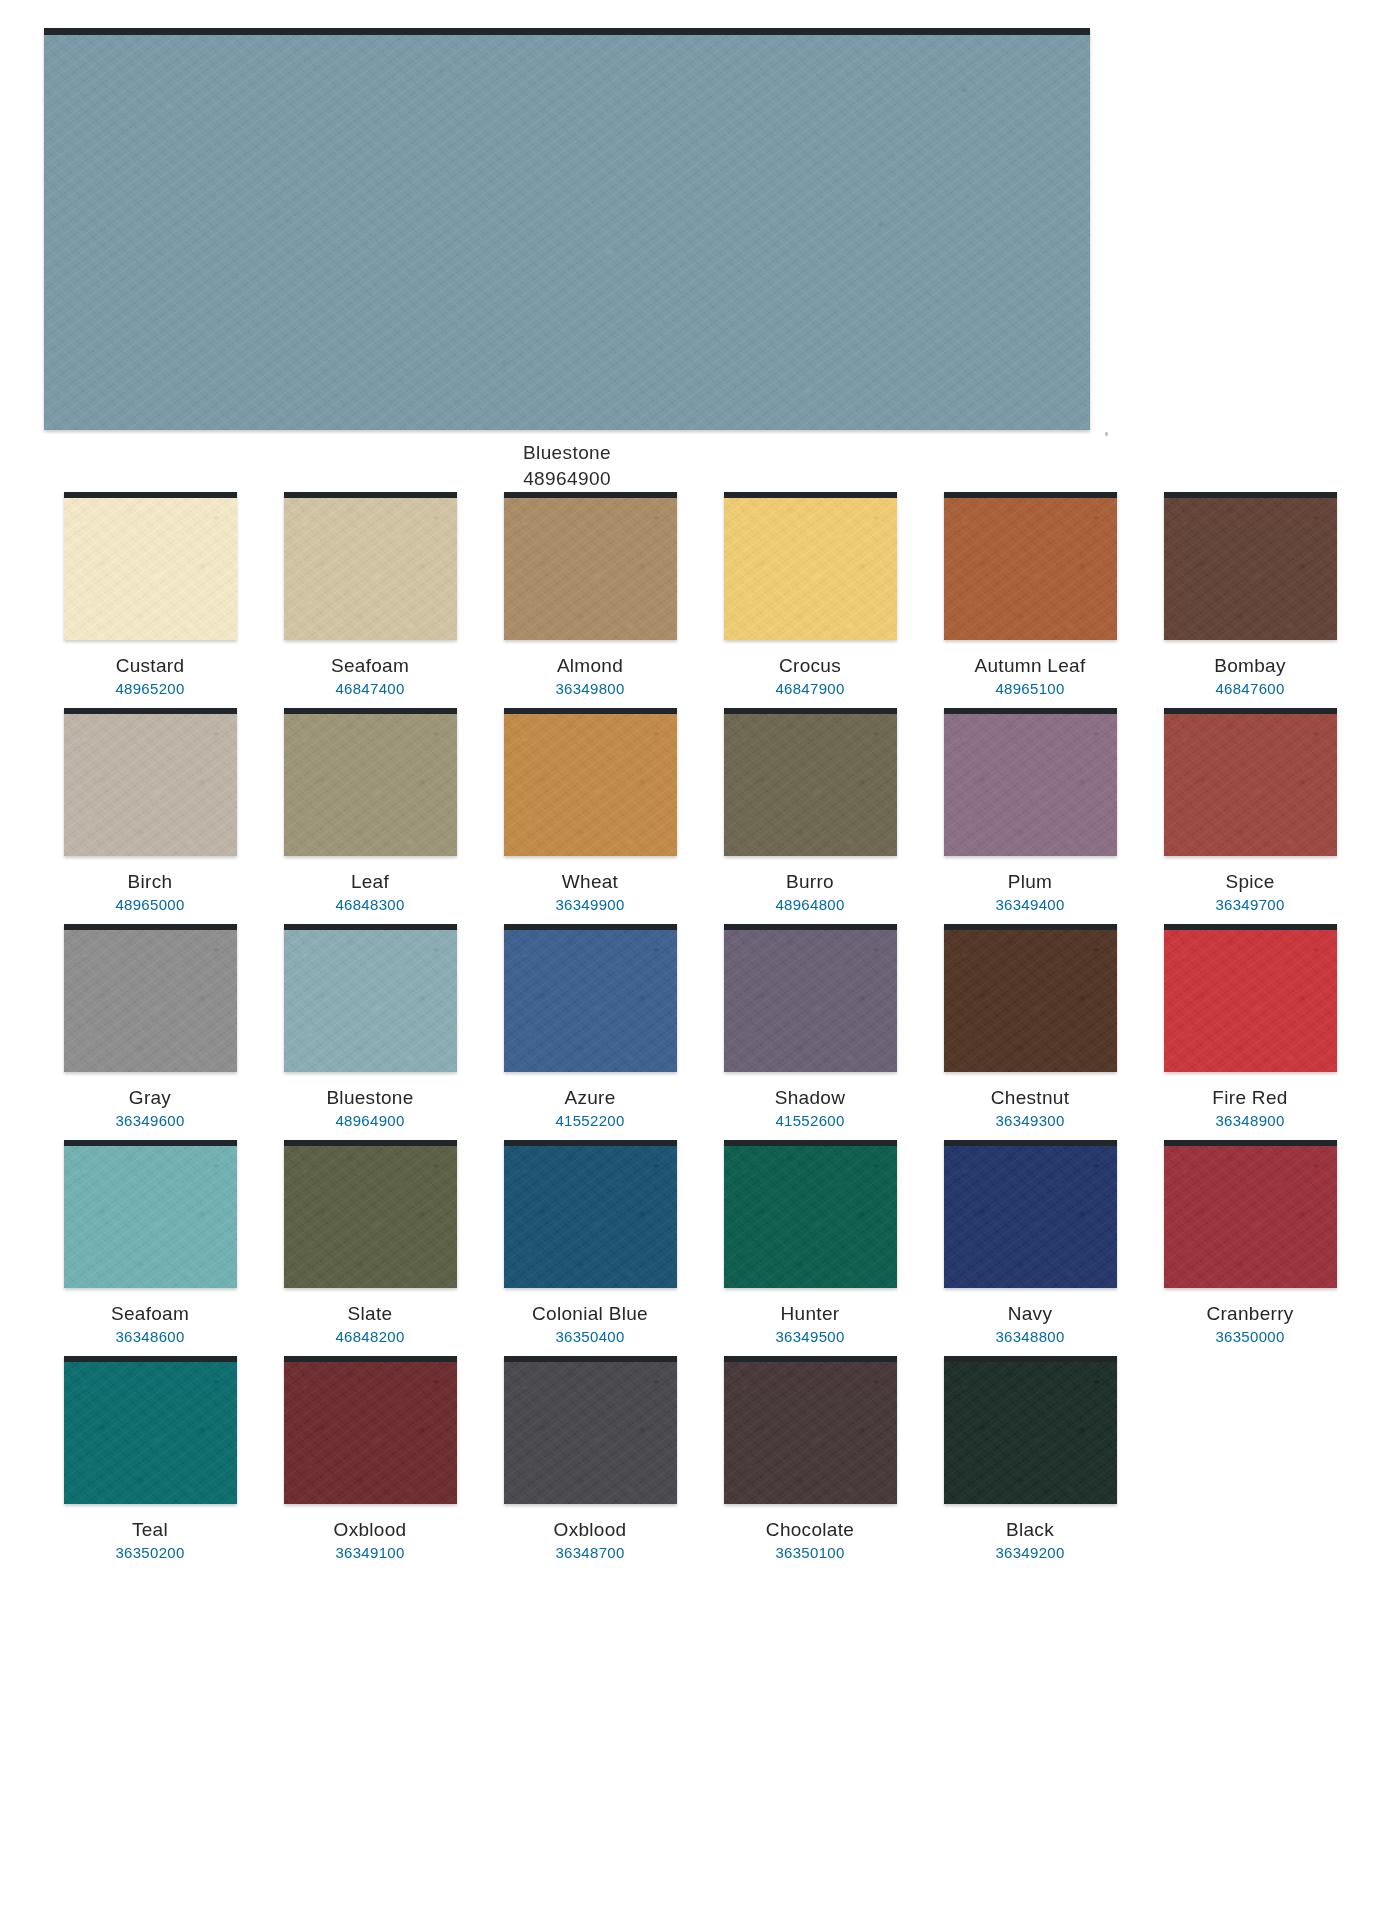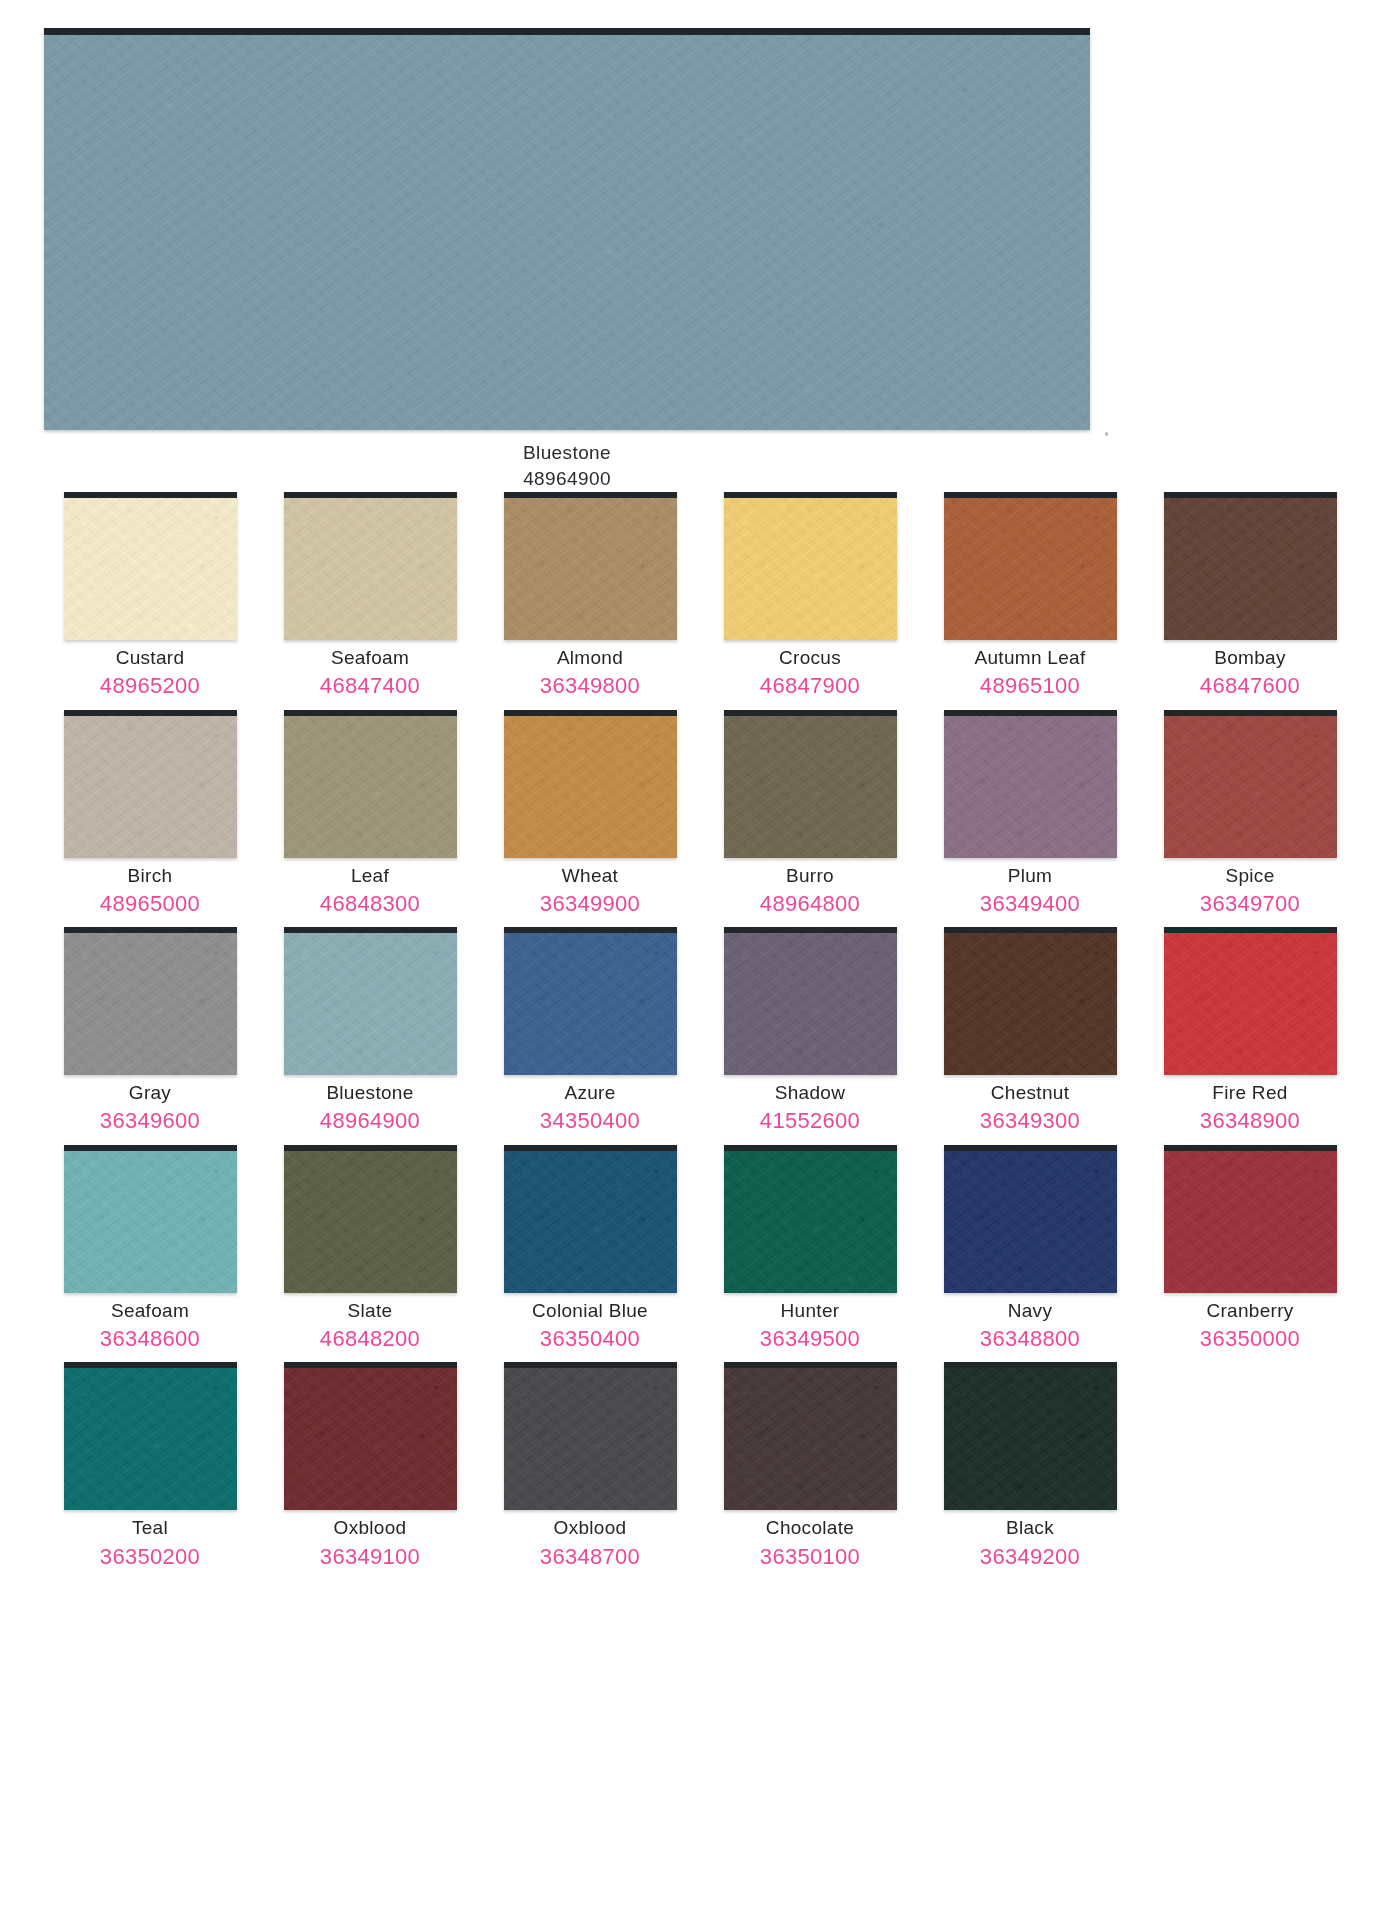--- a/index.html
+++ b/index.html
@@ -91,35 +91,35 @@
   .chip {
     position: relative;
     width: 173px;
     height: 148px;
     border-top: 6px solid #20262a;
     box-sizing: border-box;
     box-shadow: 0 2px 3px rgba(0,0,0,.20);
   }
   .cell-caption {
     text-align: center;
-    padding-top: 5px;
+    padding-top: 13px;
     line-height: 1.38;
   }
   .cell-name {
     display: block;
     font-size: 19px;
     letter-spacing: .3px;
     color: #262626;
     white-space: nowrap;
   }
   .cell-code {
     display: block;
-    font-size: 22px;
+    font-size: 15px;
     letter-spacing: .3px;
-    color: #ec4899;
+    color: #0369a1;
     white-space: nowrap;
   }
   .cell.empty .chip-wrap,
   .cell.empty .cell-caption { visibility: hidden; }
 
   
   .scan-speck {
     position: absolute;
     left: 1105px;
     top: 432px;
@@ -310,21 +310,21 @@
         </div>
       </div>
       <div class="cell">
         <div class="chip-wrap">
             <div class="chip" style="background: rgb(63, 98, 143); border-top-color: rgb(32, 38, 42);">
               <div class="grain" style="background-image: radial-gradient(7px 5px at 12% 18%, rgb(79, 114, 159) 0%, transparent 70%), radial-gradient(6px 5px at 38% 9%, rgb(47, 82, 127) 0%, transparent 72%), radial-gradient(8px 6px at 67% 27%, rgb(72, 107, 152) 0%, transparent 70%), radial-gradient(6px 4px at 88% 14%, rgb(37, 72, 117) 0%, transparent 72%), radial-gradient(7px 6px at 22% 46%, rgb(47, 82, 127) 0%, transparent 70%), radial-gradient(9px 6px at 54% 55%, rgb(79, 114, 159) 0%, transparent 70%), radial-gradient(6px 5px at 80% 48%, rgb(37, 72, 117) 0%, transparent 72%), radial-gradient(8px 5px at 15% 74%, rgb(72, 107, 152) 0%, transparent 70%), radial-gradient(7px 6px at 44% 83%, rgb(47, 82, 127) 0%, transparent 70%), radial-gradient(8px 6px at 73% 90%, rgb(79, 114, 159) 0%, transparent 70%), repeating-linear-gradient(42deg, rgb(47, 82, 127) 0px, transparent 1px, transparent 5px, rgb(72, 107, 152) 6px, transparent 7px, transparent 11px), repeating-linear-gradient(-37deg, rgb(37, 72, 117) 0px, transparent 1px, transparent 6px, rgb(79, 114, 159) 7px, transparent 8px, transparent 13px); opacity: 0.55;"></div>
             </div>
           </div>
         <div class="cell-caption">
           <span class="cell-name">Azure</span>
-          <span class="cell-code">34350400</span>
+          <span class="cell-code">41552200</span>
         </div>
       </div>
       <div class="cell">
         <div class="chip-wrap">
             <div class="chip" style="background: rgb(108, 98, 117); border-top-color: rgb(32, 38, 42);">
               <div class="grain" style="background-image: radial-gradient(7px 5px at 12% 18%, rgb(124, 114, 133) 0%, transparent 70%), radial-gradient(6px 5px at 38% 9%, rgb(92, 82, 101) 0%, transparent 72%), radial-gradient(8px 6px at 67% 27%, rgb(117, 107, 126) 0%, transparent 70%), radial-gradient(6px 4px at 88% 14%, rgb(82, 72, 91) 0%, transparent 72%), radial-gradient(7px 6px at 22% 46%, rgb(92, 82, 101) 0%, transparent 70%), radial-gradient(9px 6px at 54% 55%, rgb(124, 114, 133) 0%, transparent 70%), radial-gradient(6px 5px at 80% 48%, rgb(82, 72, 91) 0%, transparent 72%), radial-gradient(8px 5px at 15% 74%, rgb(117, 107, 126) 0%, transparent 70%), radial-gradient(7px 6px at 44% 83%, rgb(92, 82, 101) 0%, transparent 70%), radial-gradient(8px 6px at 73% 90%, rgb(124, 114, 133) 0%, transparent 70%), repeating-linear-gradient(42deg, rgb(92, 82, 101) 0px, transparent 1px, transparent 5px, rgb(117, 107, 126) 6px, transparent 7px, transparent 11px), repeating-linear-gradient(-37deg, rgb(82, 72, 91) 0px, transparent 1px, transparent 6px, rgb(124, 114, 133) 7px, transparent 8px, transparent 13px); opacity: 0.55;"></div>
             </div>
           </div>
         <div class="cell-caption">
           <span class="cell-name">Shadow</span>

